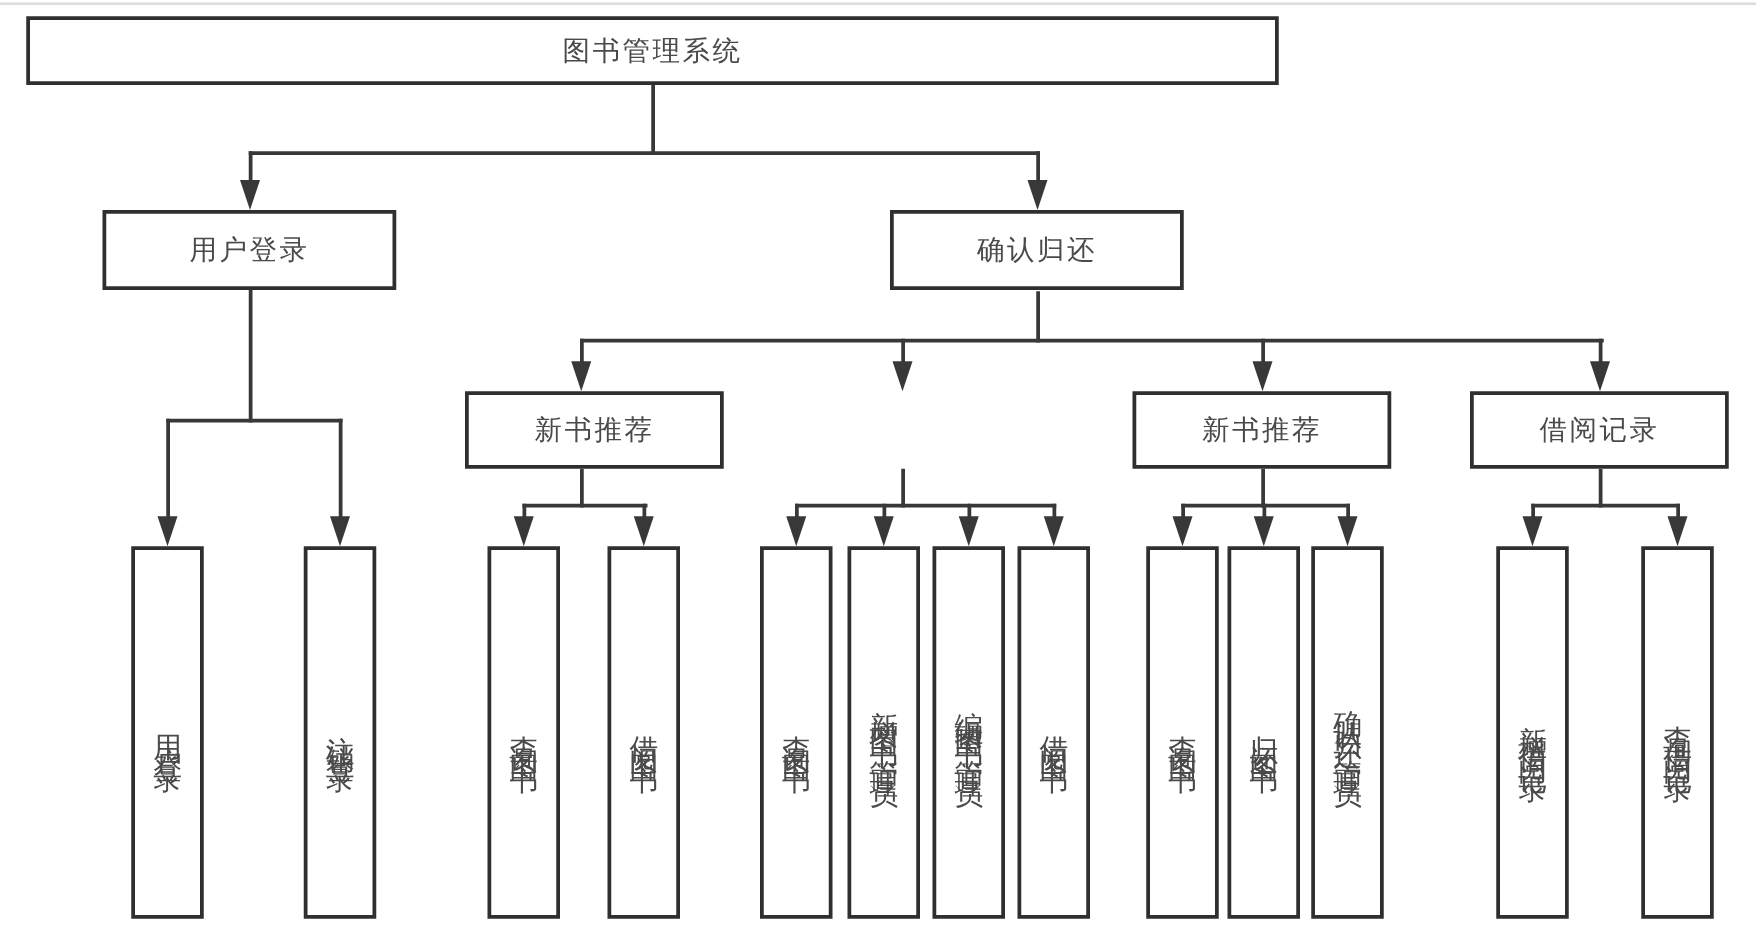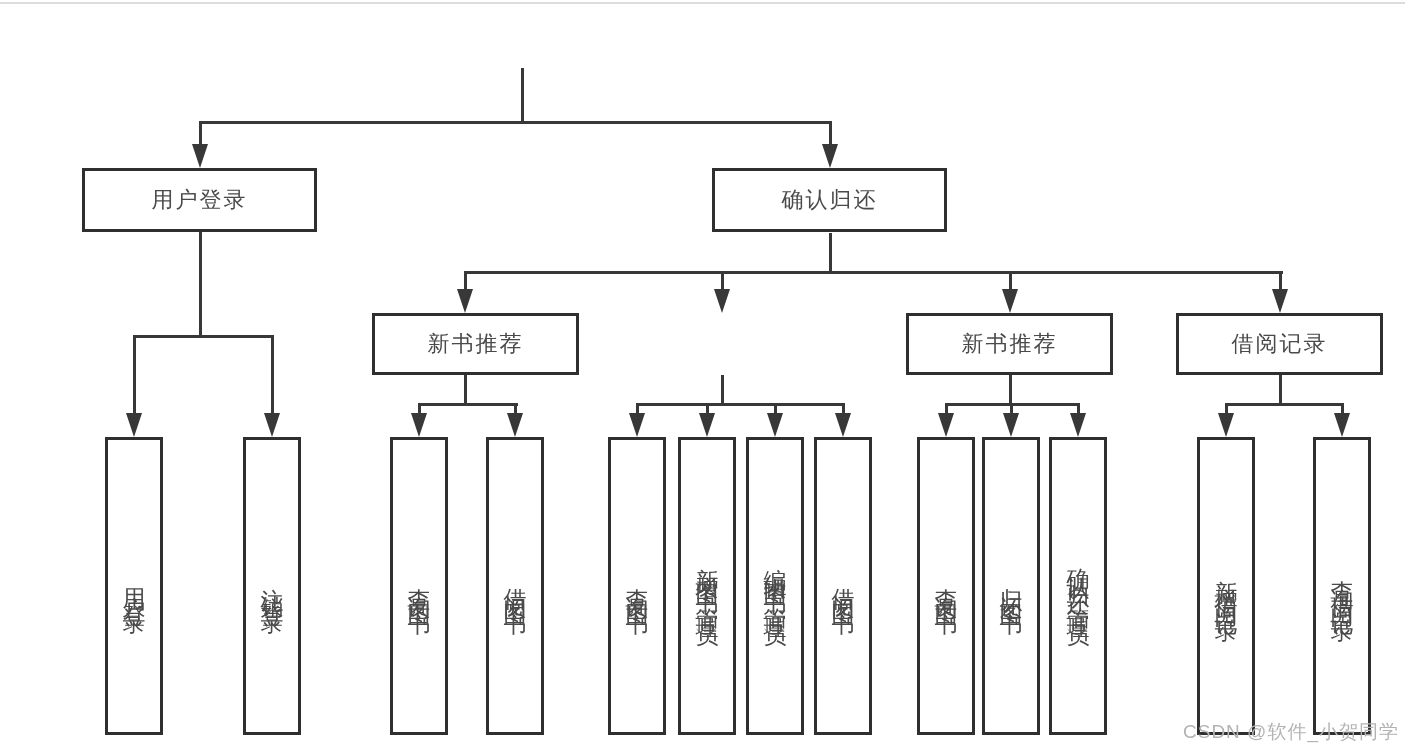--- a/index.html
+++ b/index.html
@@ -100,20 +100,23 @@
   <div class="arr" style="left:1003px;top:413px"></div>
   <div class="arr" style="left:1070px;top:413px"></div>
 
   <div class="v" style="left:1279px;top:375px;height:31px"></div>
   <div class="h" style="left:1225px;top:403px;width:119px"></div>
   <div class="v" style="left:1225px;top:403px;height:12px"></div>
   <div class="v" style="left:1341px;top:403px;height:12px"></div>
   <div class="arr" style="left:1218px;top:413px"></div>
   <div class="arr" style="left:1334px;top:413px"></div>
 
+  <div class="node root">
+    <span class="hlabel">图书管理系统</span>
+  </div>
 
   <div class="node lvl2" style="left:82px">
     <span class="hlabel">用户登录</span>
   </div>
   <div class="node lvl2" style="left:712px">
     <span class="hlabel">确认归还</span>
   </div>
 
   <div class="node lvl3" style="left:372px">
     <span class="hlabel">新书推荐</span>
@@ -162,14 +165,13 @@
     <span class="vtext">确认归还（管理员）</span>
   </div>
 
   <div class="node leaf" style="left:1197px">
     <span class="vtext">新增借阅记录</span>
   </div>
   <div class="node leaf" style="left:1313px">
     <span class="vtext">查询借阅记录</span>
   </div>
 
-  <div class="watermark">CSDN @软件_小贺同学</div>
 </div>
 
 </body></html>

